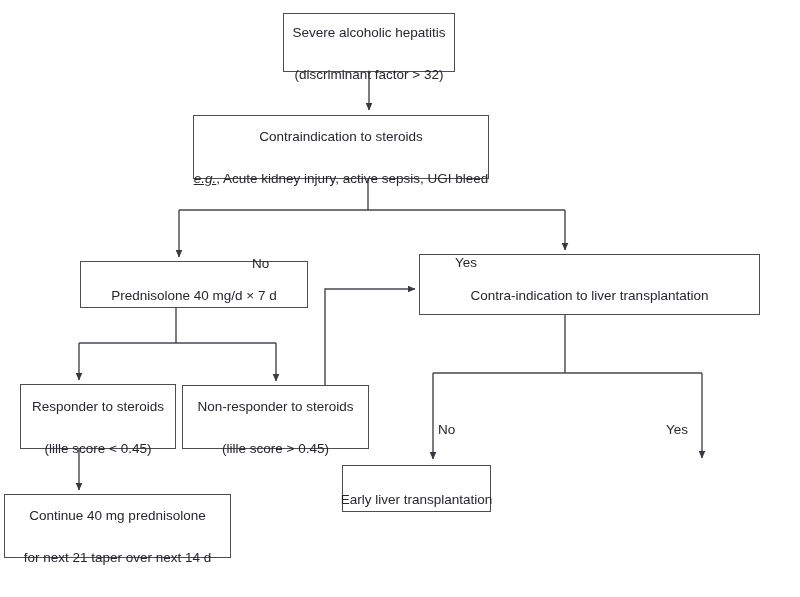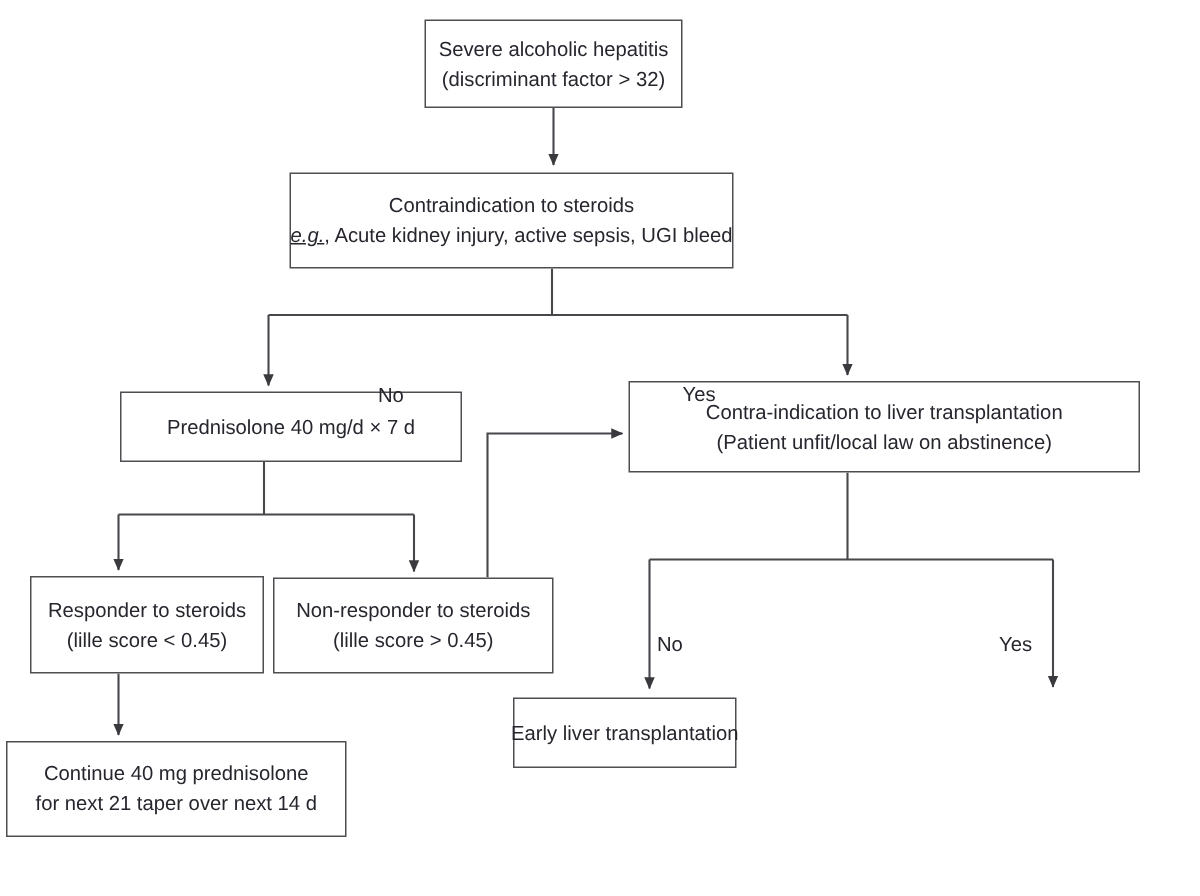--- a/index.html
+++ b/index.html
@@ -35,21 +35,21 @@
     box-sizing: border-box;
     border: 1.5px solid #4e4e52;
     background: #ffffff;
     display: flex;
     flex-direction: column;
     align-items: center;
     justify-content: center;
     text-align: center;
     padding: 2px 4px;
   }
-  .tline { white-space: nowrap; }
+  .tline { white-space: nowrap; margin-top: 22px; }
   .it { font-style: italic; text-decoration: underline; }
   .branch-label {
     position: absolute;
     white-space: nowrap;
     margin-top: 40px;
   }
 </style>
 </head>
 <body>
 
@@ -93,21 +93,20 @@
     <div class="tline">Contraindication to steroids</div>
     <div class="tline"><span class="it">e.g.</span><span>, Acute kidney injury, active sepsis, UGI bleed</span></div>
   </div>
 
   <div class="node" style="left:80px;top:261px;width:228px;height:47px">
     <div class="tline">Prednisolone 40 mg/d × 7 d</div>
   </div>
 
   <div class="node" style="left:419px;top:254px;width:341px;height:61px">
     <div class="tline">Contra-indication to liver transplantation</div>
-    <div class="tline">(Patient unfit/local law on abstinence)</div>
   </div>
 
   <div class="node" style="left:20px;top:384px;width:156px;height:65px">
     <div class="tline">Responder to steroids</div>
     <div class="tline">(lille score &lt; 0.45)</div>
   </div>
 
   <div class="node" style="left:182px;top:385px;width:187px;height:64px">
     <div class="tline">Non-responder to steroids</div>
     <div class="tline">(lille score &gt; 0.45)</div>

